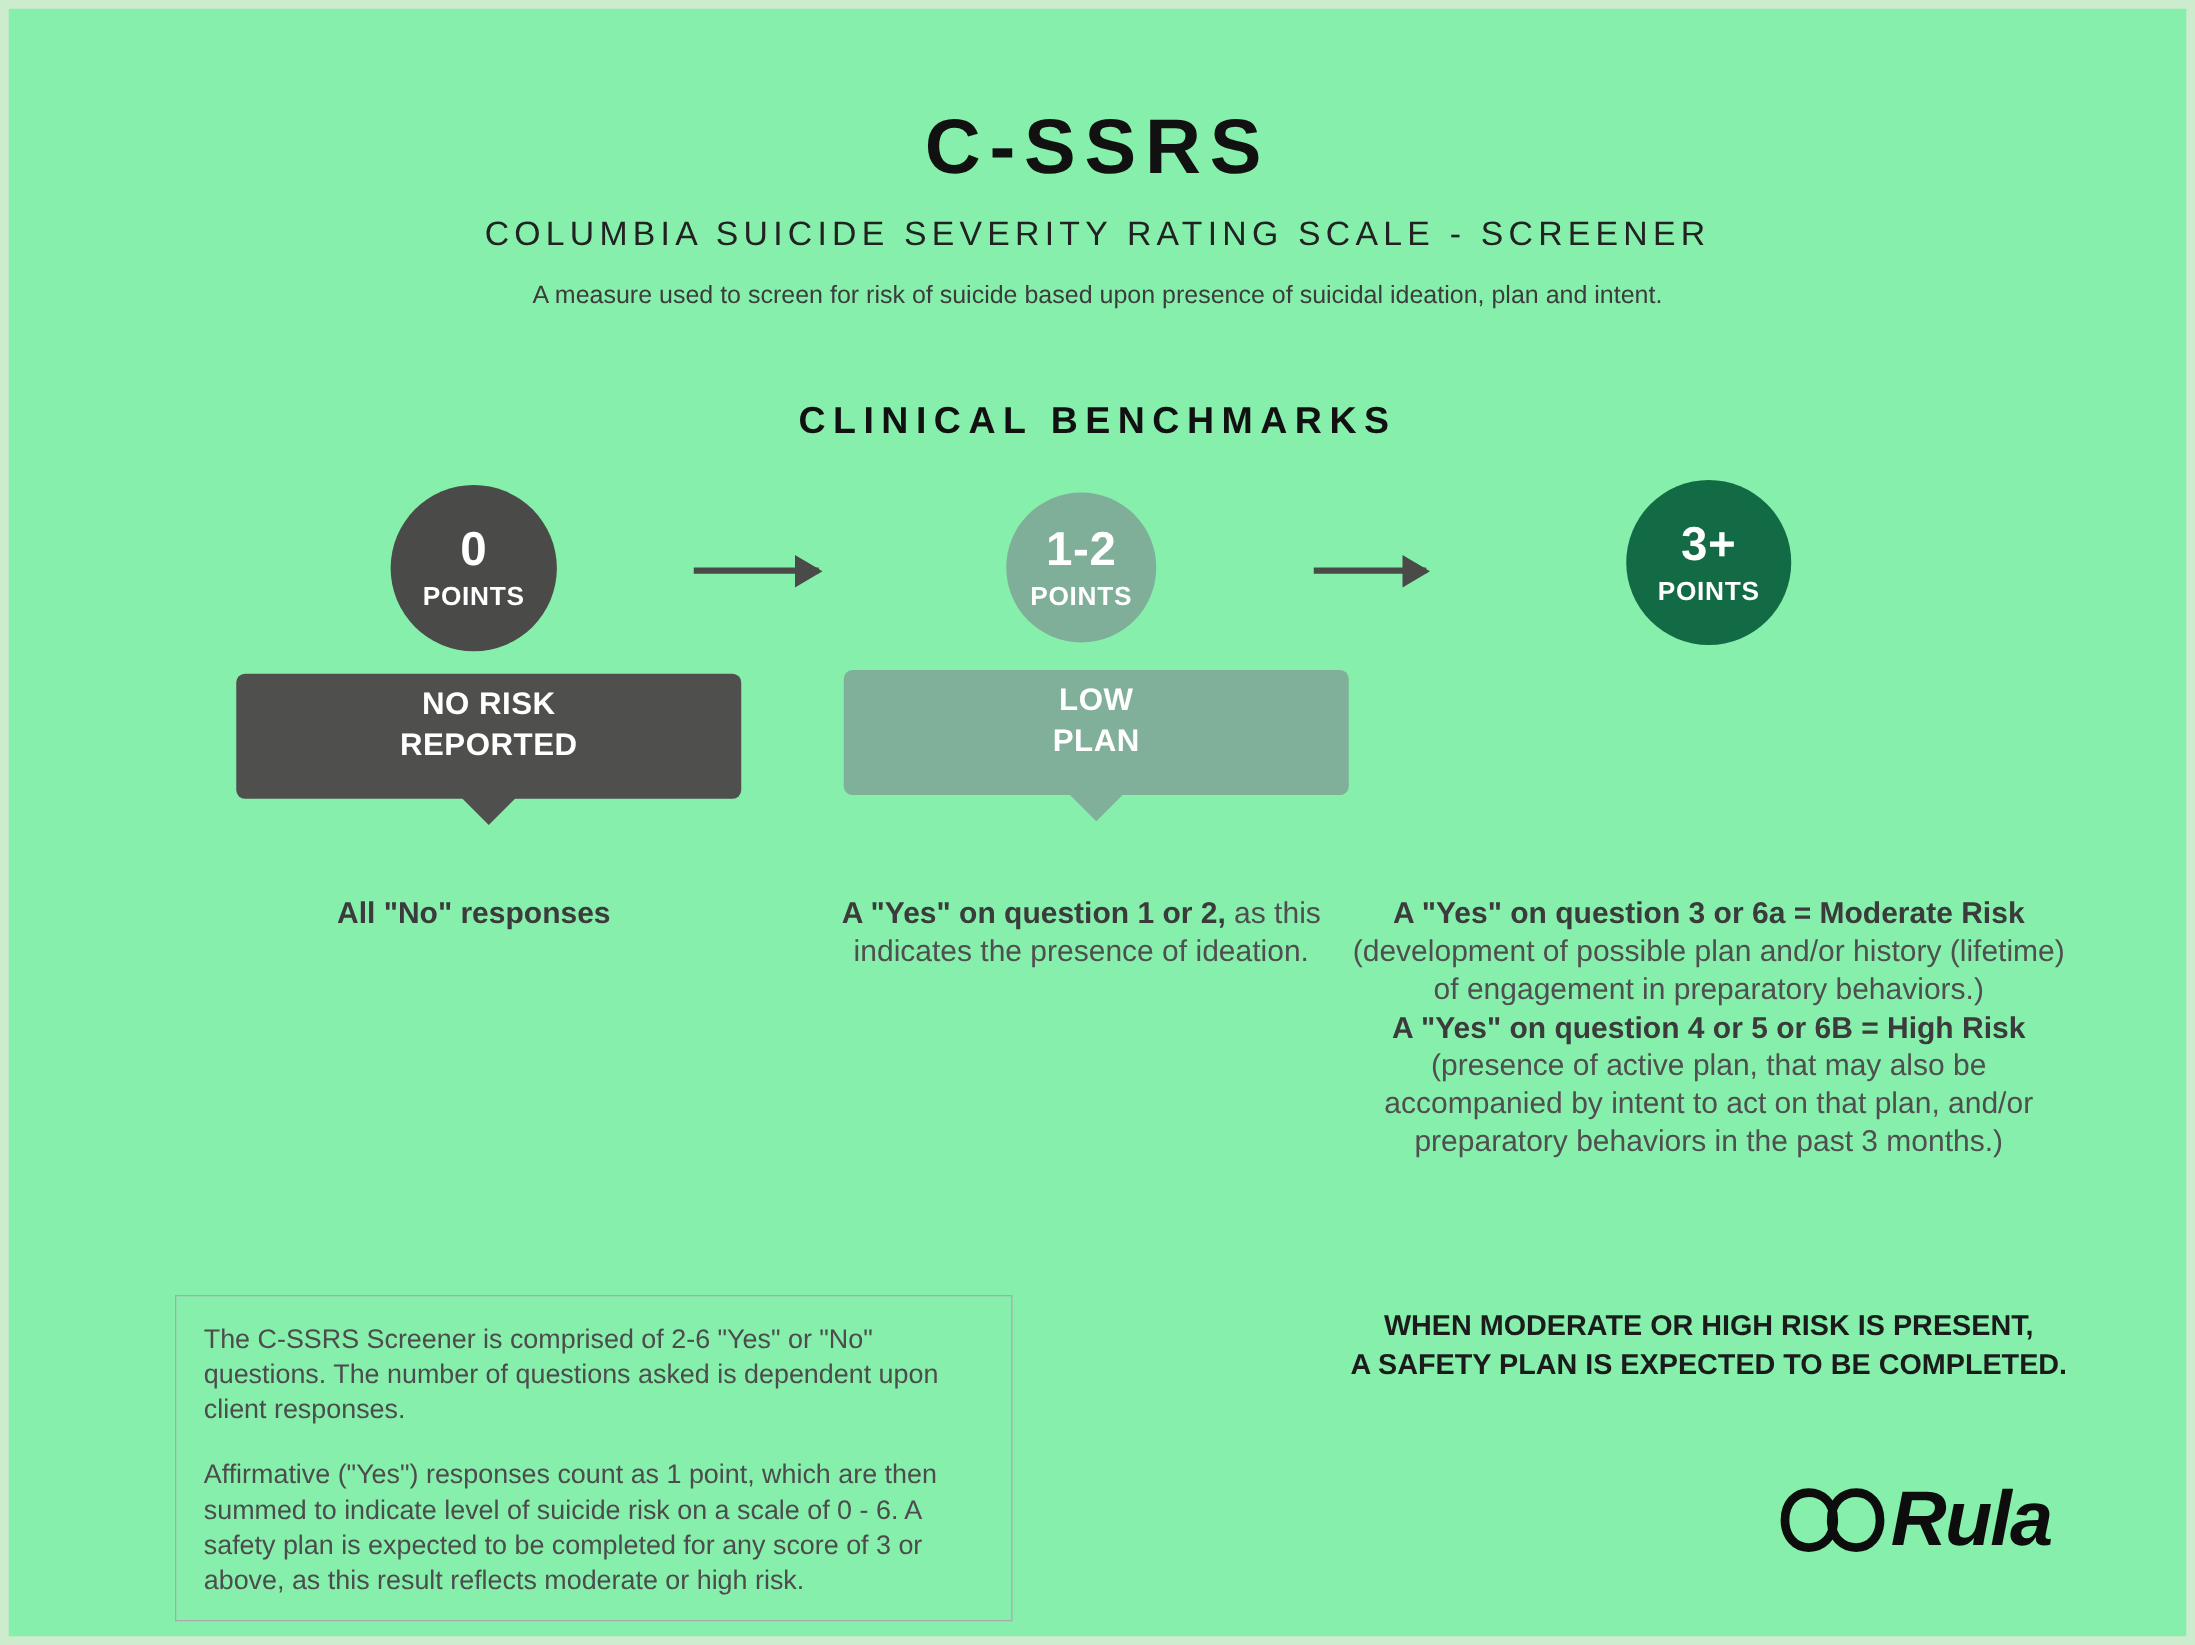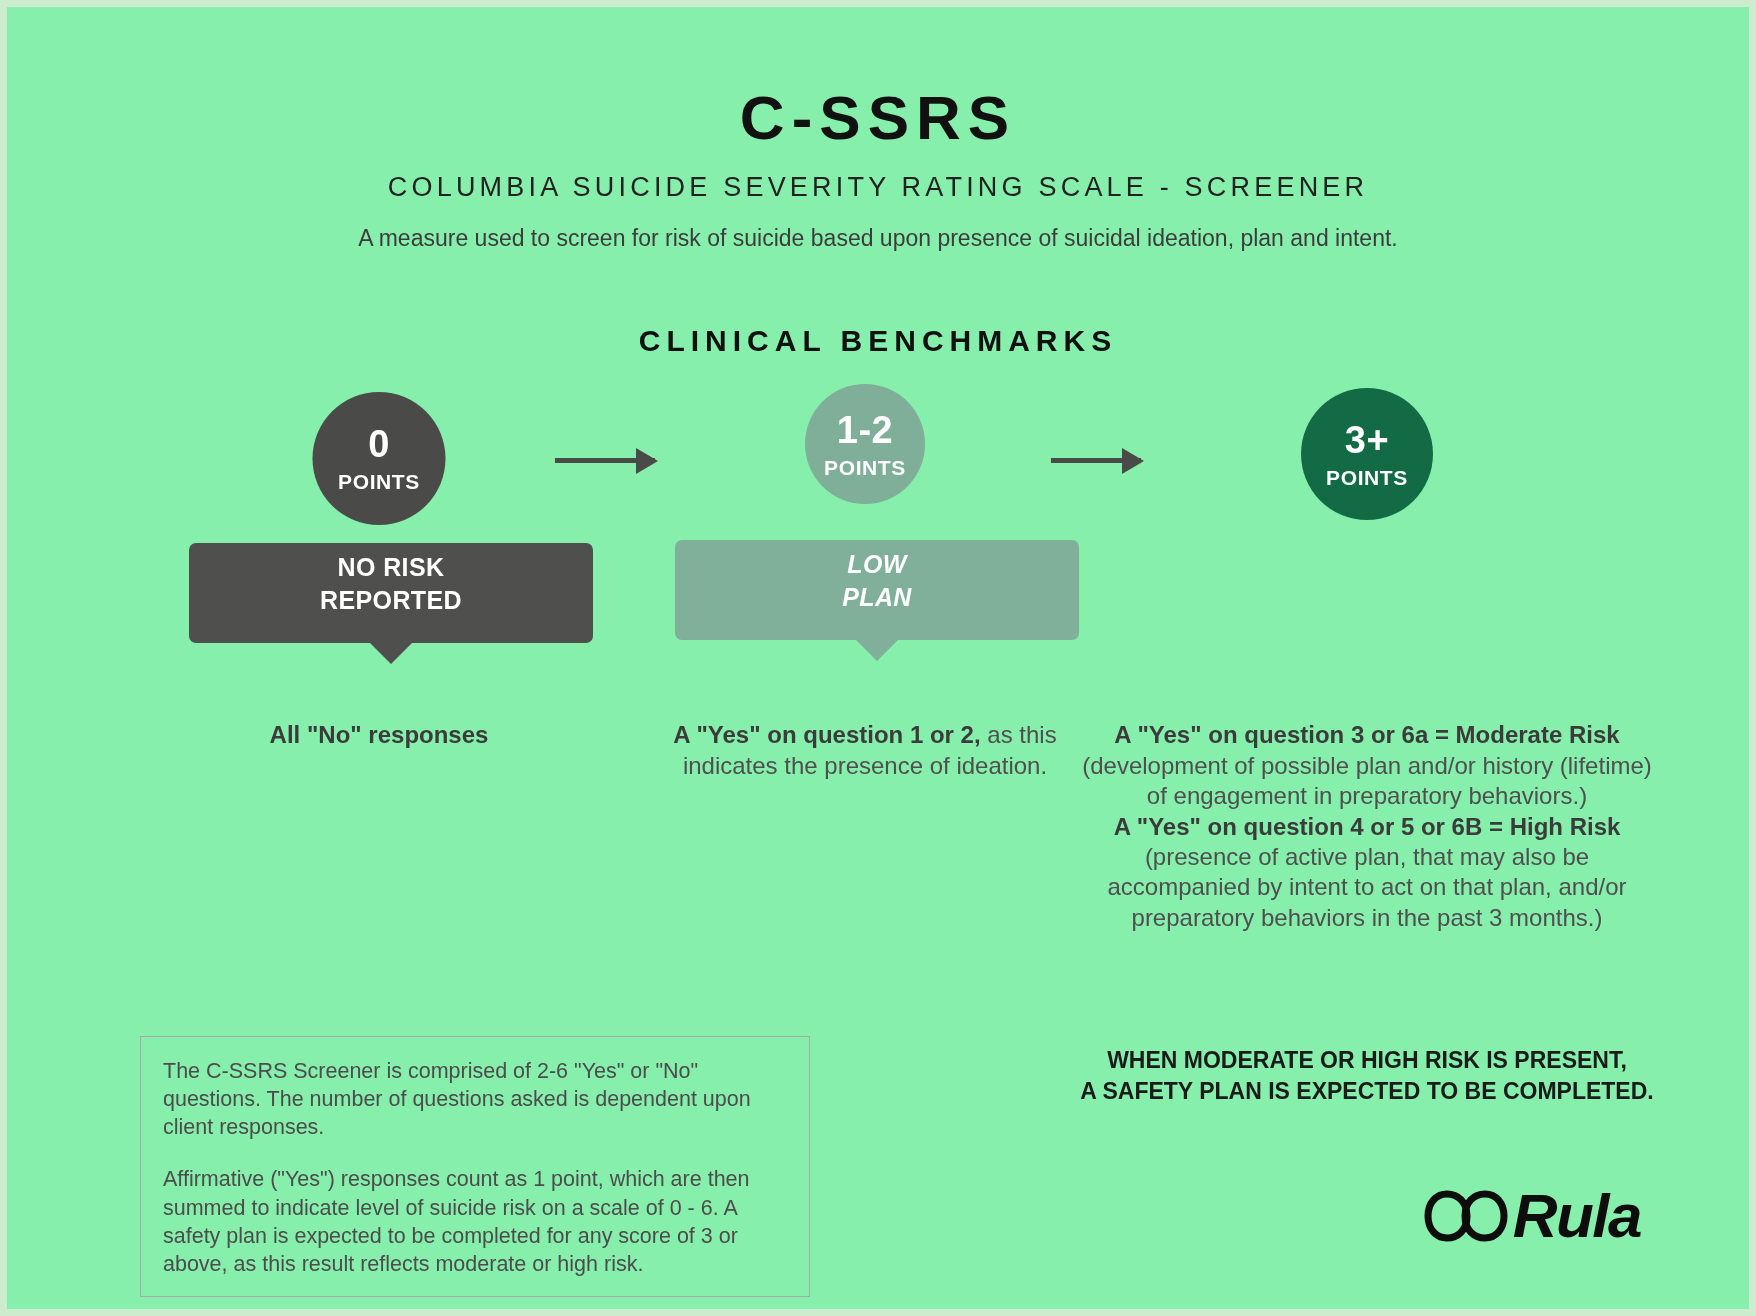--- a/index.html
+++ b/index.html
@@ -34,21 +34,21 @@
     margin: 0;
   }
   .subtitle {
     font-size: 27px;
     font-weight: 400;
     letter-spacing: 4.2px;
     color: #222222;
     margin-top: 22px;
   }
   .tagline {
-    font-size: 23px;
+    font-size: 20px;
     font-weight: 400;
     color: #3c3c3c;
     margin-top: 22px;
   }
 
   .section-heading {
     text-align: center;
     font-size: 30px;
     font-weight: 700;
     letter-spacing: 6px;
@@ -93,21 +93,21 @@
     letter-spacing: 0.5px;
   }
   .circle .pts-label {
     font-size: 21px;
     font-weight: 700;
     letter-spacing: 0.6px;
     margin-top: 8px;
   }
 
   .c0 { width: 133px; height: 133px; background: #4a4a48; top: 10px; }
-  .c1 { width: 120px; height: 120px; background: #7fae99; top: 2px; }
+  .c1 { width: 120px; height: 120px; background: #7fae99; top: 16px; }
   .c2 { width: 132px; height: 132px; background: #126b44; top: 6px; }
 
   
   .arrow {
     position: absolute;
     top: 76px;
     height: 5px;
     background: #4a4a48;
   }
   .arrow::after {
@@ -139,21 +139,21 @@
     position: absolute;
     left: 50%;
     bottom: -21px;
     transform: translateX(-50%);
     width: 0; height: 0;
     border-left: 22px solid transparent;
     border-right: 22px solid transparent;
   }
   .b0 { background: #4f4f4d; }
   .b0 .tail { border-top: 22px solid #4f4f4d; }
-  .b1 { background: #80af9a; font-style: italic; }
+  .b1 { background: #80af9a; }
   .b1 .tail { border-top: 22px solid #80af9a; }
   .b2 { background: linear-gradient(90deg, #6fa38d 0%, #2e7a56 62%, #186b47 100%); }
   .b2 .tail { border-top: 22px solid #196c48; }
 
   .banner-pos-0 { position: absolute; left: 182px; top: 161px; width: 380px; }
   .banner-pos-1 { position: absolute; left: 668px; top: 158px; width: 380px; }
   .banner-pos-2 { position: absolute; left: 1170px; top: 158px; width: 380px; }
 
   
   .captions {

